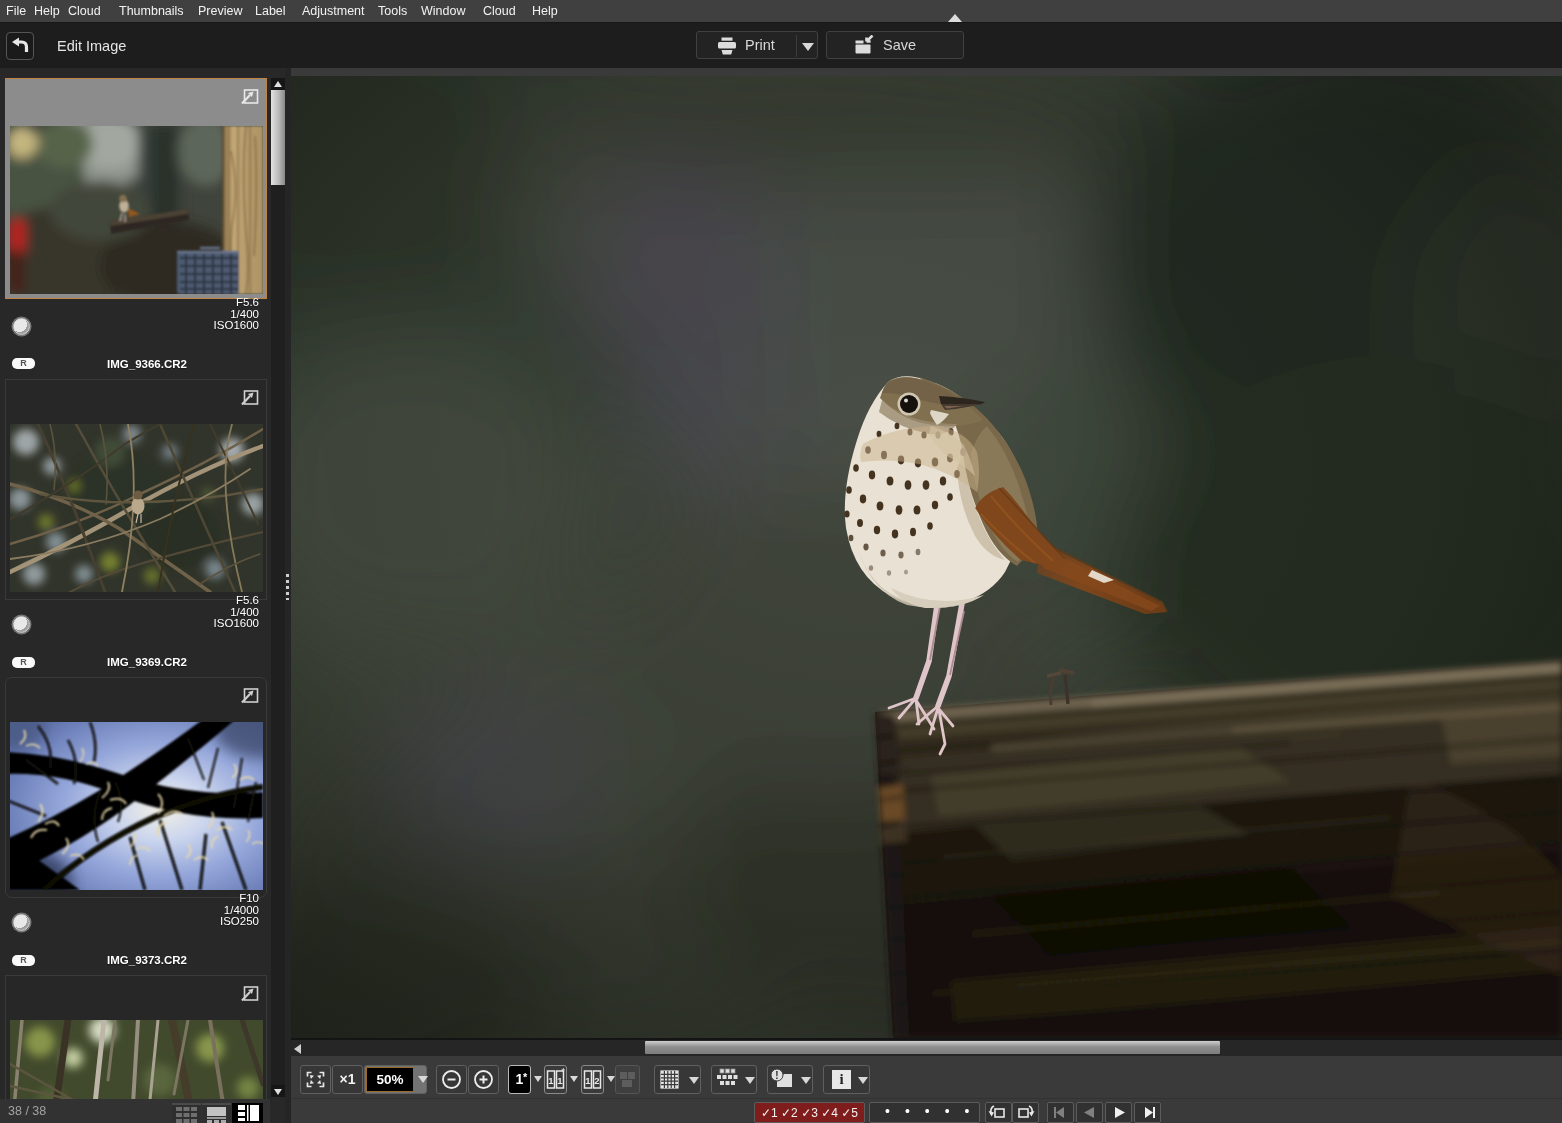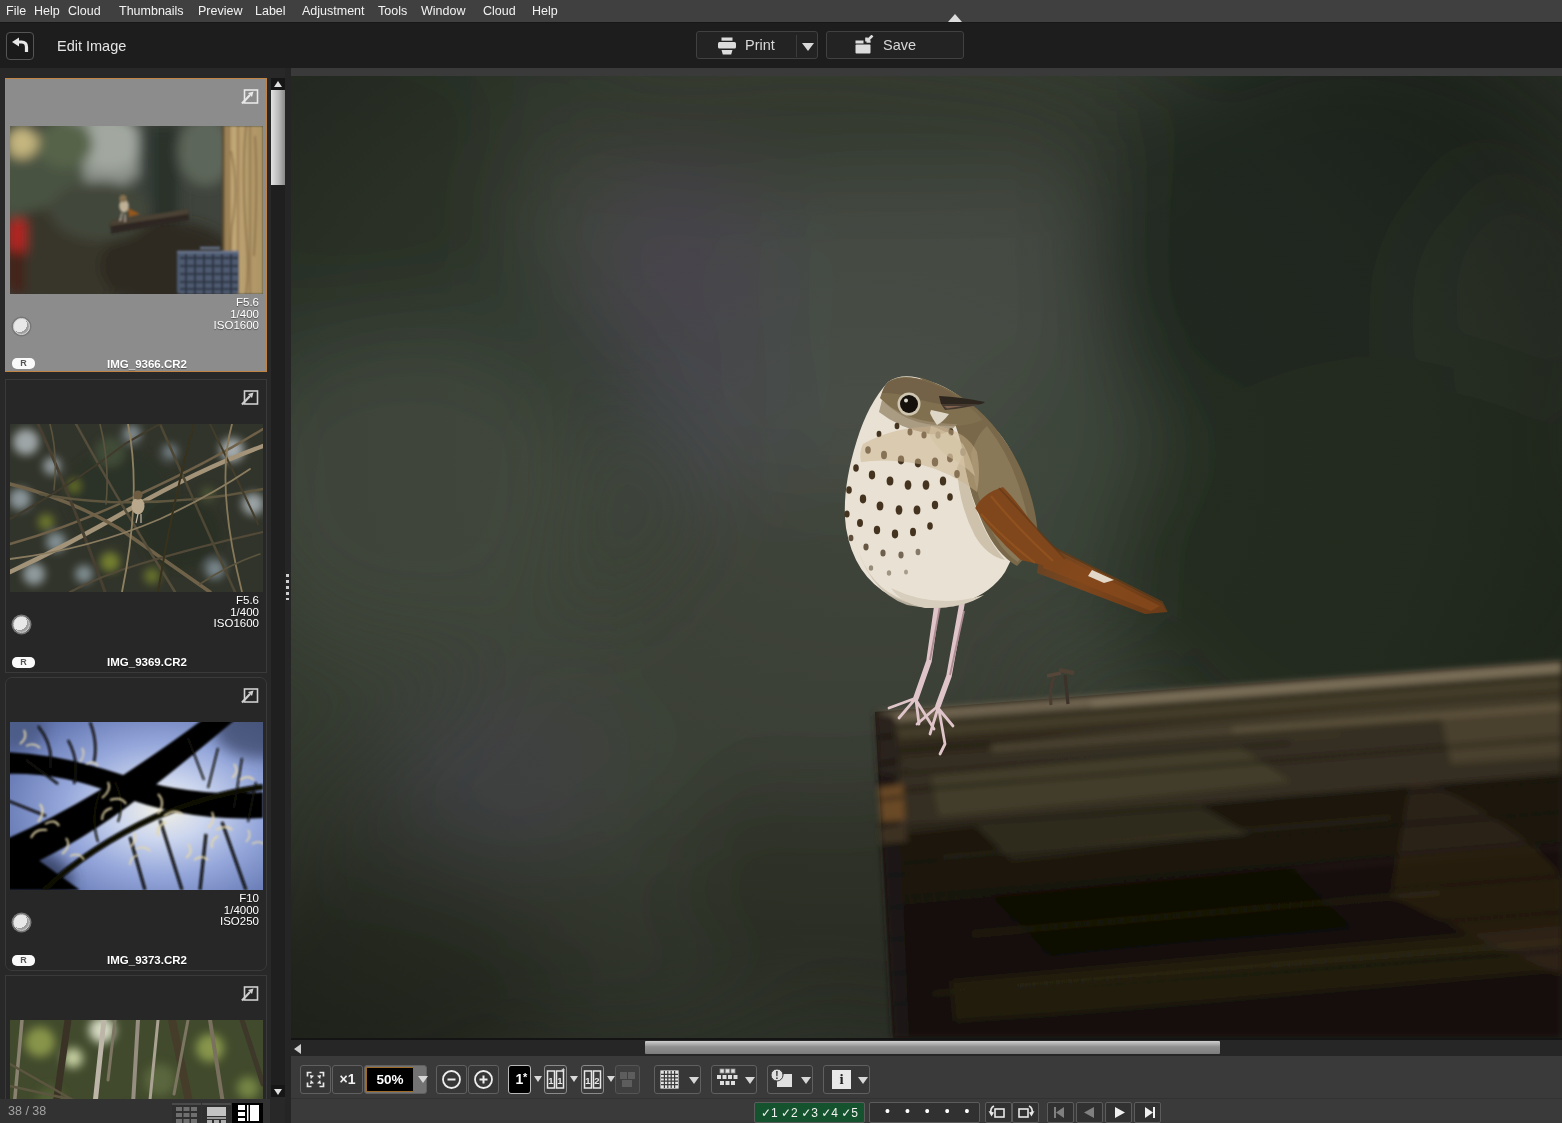--- a/index.html
+++ b/index.html
@@ -11,21 +11,21 @@
   #toolbar { position:absolute; left:0; top:23px; width:1562px; height:45px; background:#1d1d1d; }
   #caret { position:absolute; left:948px; top:14px; width:0; height:0;
     border-left:7px solid transparent; border-right:7px solid transparent;
     border-bottom:8px solid #dcdcdc; }
   #backbtn { position:absolute; left:6px; top:32px; width:28px; height:28px;
     background:#1a1a1a; border:1px solid #555; border-radius:4px; }
   #editimg { position:absolute; left:57px; top:38px; color:#e4e4e4; font-size:14.5px; }
   .topbtn { position:absolute; top:31px; height:28px; background:#232323;
     border:1px solid #414141; border-radius:3px; color:#d8d8d8; font-size:14.5px; }
   #sidebar { position:absolute; left:0; top:68px; width:290px; height:1055px; background:#282828; }
-  .cell { position:absolute; left:5px; width:262px; height:294px;
+  .cell { position:absolute; left:5px; width:262px; height:221px;
     background:#272727; border:1px solid #3a3a3a; }
   .cellsel { background:#8c8c8c; border:1px solid #c08444; }
   .editic { position:absolute; right:7px; top:10px; }
   .thumbimg { position:absolute; left:4px; top:47px; }
   .meta { position:absolute; right:7px; top:218px; text-align:right; font-size:11.5px;
     line-height:11.6px; color:#fff; text-shadow:0 1px 1px rgba(0,0,0,.45); }
   .lens { position:absolute; left:7px; top:239px; width:17px; height:17px; border-radius:50%;
     background:radial-gradient(circle at 38% 38%, #e8e8e8 55%, #9a9a9a 56%, #b5b5b5);
     border:1.5px solid #d8d8d8; box-shadow:0 0 0 1.5px #777; }
   .rbadge { position:absolute; left:6px; top:279px; width:23px; height:11px; background:#fafafa;
@@ -695,21 +695,21 @@
         <text x="9" y="13" text-anchor="middle" font-size="10" font-weight="bold" fill="#2a2a2a" font-family="Liberation Sans">!</text>
       </svg>
       <div style="position:absolute;left:33px;top:11px;width:0;height:0;border-left:5px solid transparent;border-right:5px solid transparent;border-top:7px solid #d8d8d8;"></div>
     </div>
     <div class="bbtn" style="left:532px;width:47px;">
       <div style="position:absolute;left:8px;top:4px;width:19px;height:19px;background:#e8e8e8;color:#222;font-family:'Liberation Serif',serif;font-weight:bold;font-size:15px;text-align:center;line-height:19px;">i</div>
       <div style="position:absolute;left:34px;top:11px;width:0;height:0;border-left:5px solid transparent;border-right:5px solid transparent;border-top:7px solid #d8d8d8;"></div>
     </div>
   </div>
   <div id="bstatus">
-    <div style="position:absolute;left:463px;top:3px;width:111px;height:21px;background:#14532d;border:1px solid #5c5c5c;border-radius:2px;color:#f2f2f2;font-size:12px;text-align:center;line-height:20px;white-space:nowrap;">✓1 ✓2 ✓3 ✓4 ✓5</div>
+    <div style="position:absolute;left:463px;top:3px;width:111px;height:21px;background:#7f1d1d;border:1px solid #5c5c5c;border-radius:2px;color:#f2f2f2;font-size:12px;text-align:center;line-height:20px;white-space:nowrap;">✓1 ✓2 ✓3 ✓4 ✓5</div>
     <div style="position:absolute;left:578px;top:3px;width:111px;height:21px;background:#313131;border:1px solid #5c5c5c;border-radius:2px;color:#fff;font-size:14px;text-align:center;line-height:17px;letter-spacing:15px;text-indent:15px;">•••••</div>
     <div class="sbtn" style="left:694px;">
       <svg width="24" height="19" viewBox="0 0 24 19">
         <rect x="9" y="6" width="9" height="8" fill="none" stroke="#e8e8e8" stroke-width="1.6"></rect>
         <path d="M8 3 Q4 5 5 10" fill="none" stroke="#e8e8e8" stroke-width="1.6"></path>
         <path d="M2.5 8 L8 9.5 L5.5 13.5 Z" fill="#e8e8e8"></path>
       </svg>
     </div>
     <div class="sbtn" style="left:721px;">
       <svg width="24" height="19" viewBox="0 0 24 19">

